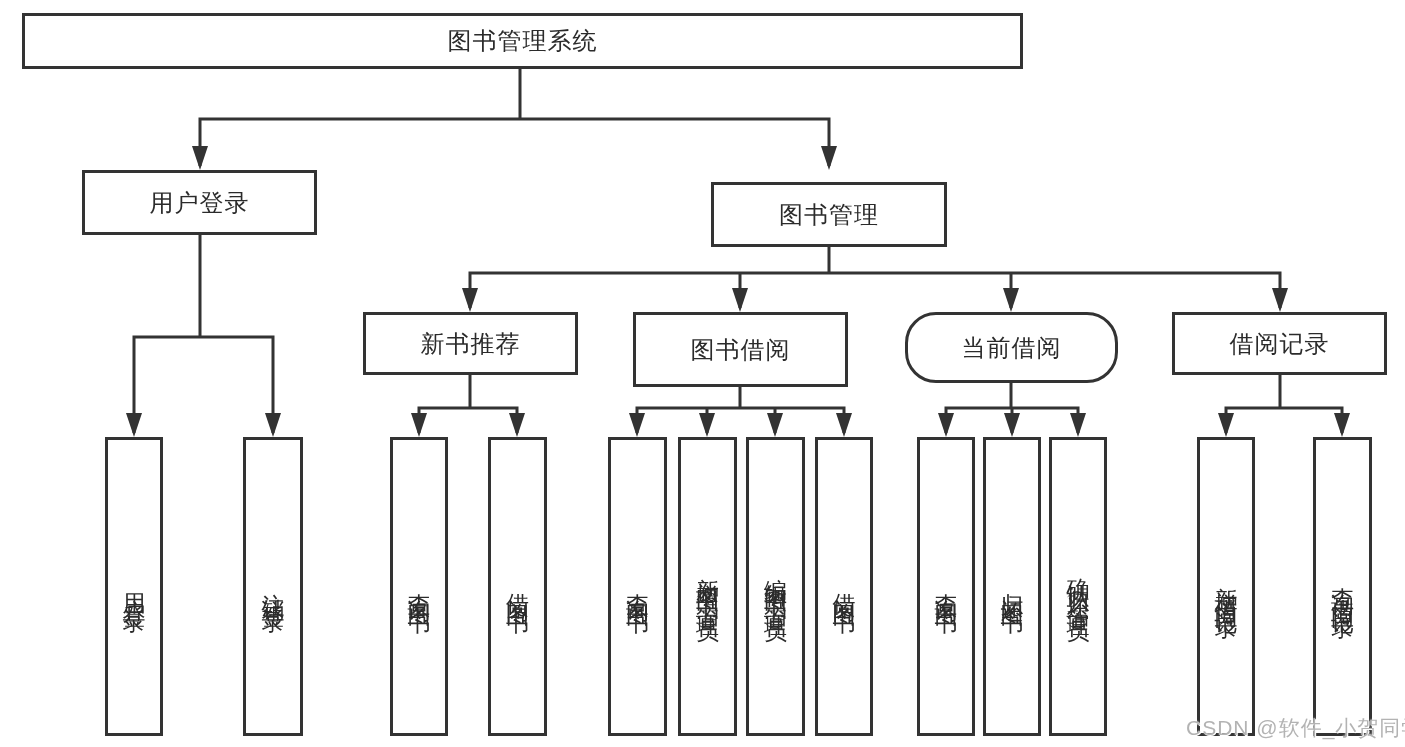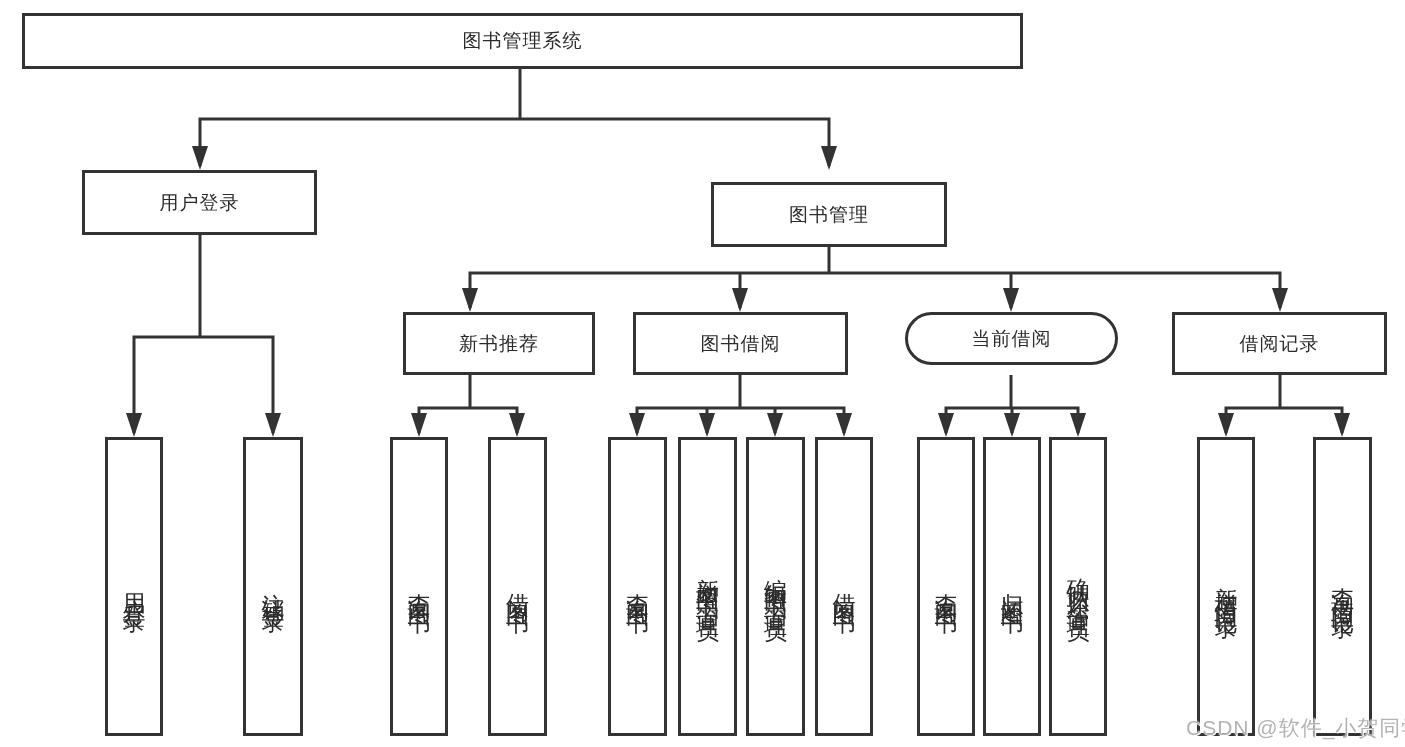--- a/index.html
+++ b/index.html
@@ -19,21 +19,21 @@
   }
   .node {
     position: absolute;
     box-sizing: border-box;
     background: #ffffff;
     border: 3px solid #333333;
     display: flex;
     align-items: center;
     justify-content: center;
     color: #2b2b2b;
-    font-size: 19px;
+    font-size: 24px;
     letter-spacing: 1px;
     z-index: 2;
     white-space: nowrap;
   }
   .leaf {
     writing-mode: vertical-rl;
     text-orientation: mixed;
     font-size: 23px;
     letter-spacing: 6px;
     line-height: 1;
@@ -94,23 +94,23 @@
       <polygon points="1218,413 1234,413 1226,437"></polygon>
       <polygon points="1334,413 1350,413 1342,437"></polygon>
     </g>
   </svg>
 
   <div class="node" style="left:22px; top:13px; width:1001px; height:56px;">图书管理系统</div>
 
   <div class="node" style="left:82px; top:170px; width:235px; height:65px;">用户登录</div>
   <div class="node" style="left:711px; top:182px; width:236px; height:65px;">图书管理</div>
 
-  <div class="node" style="left:363px; top:312px; width:192px; height:63px;margin-left:40px;">新书推荐</div>
-  <div class="node" style="left:633px; top:312px; width:215px; height:63px;">图书借阅</div>
-  <div class="node" style="left:905px; top:312px; width:213px; height:53px;border-radius:31px;">当前借阅</div>
+  <div class="node" style="left:363px; top:312px; width:215px; height:63px;">新书推荐</div>
+  <div class="node" style="left:633px; top:312px; width:215px; height:75px;">图书借阅</div>
+  <div class="node" style="left:905px; top:312px; width:213px; height:71px;border-radius:31px;">当前借阅</div>
   <div class="node" style="left:1172px; top:312px; width:215px; height:63px;text-align:right;">借阅记录</div>
 
   <div class="node leaf" style="left:105px; top:437px; width:58px; height:299px;">用户登录</div>
   <div class="node leaf" style="left:243px; top:437px; width:60px; height:299px;">注销登录</div>
 
   <div class="node leaf" style="left:390px; top:437px; width:58px; height:299px;">查询图书</div>
   <div class="node leaf" style="left:488px; top:437px; width:59px; height:299px;">借阅图书</div>
 
   <div class="node leaf" style="left:608px; top:437px; width:59px; height:299px;">查询图书</div>
   <div class="node leaf" style="left:678px; top:437px; width:59px; height:299px;">新增图书（管理员）</div>

